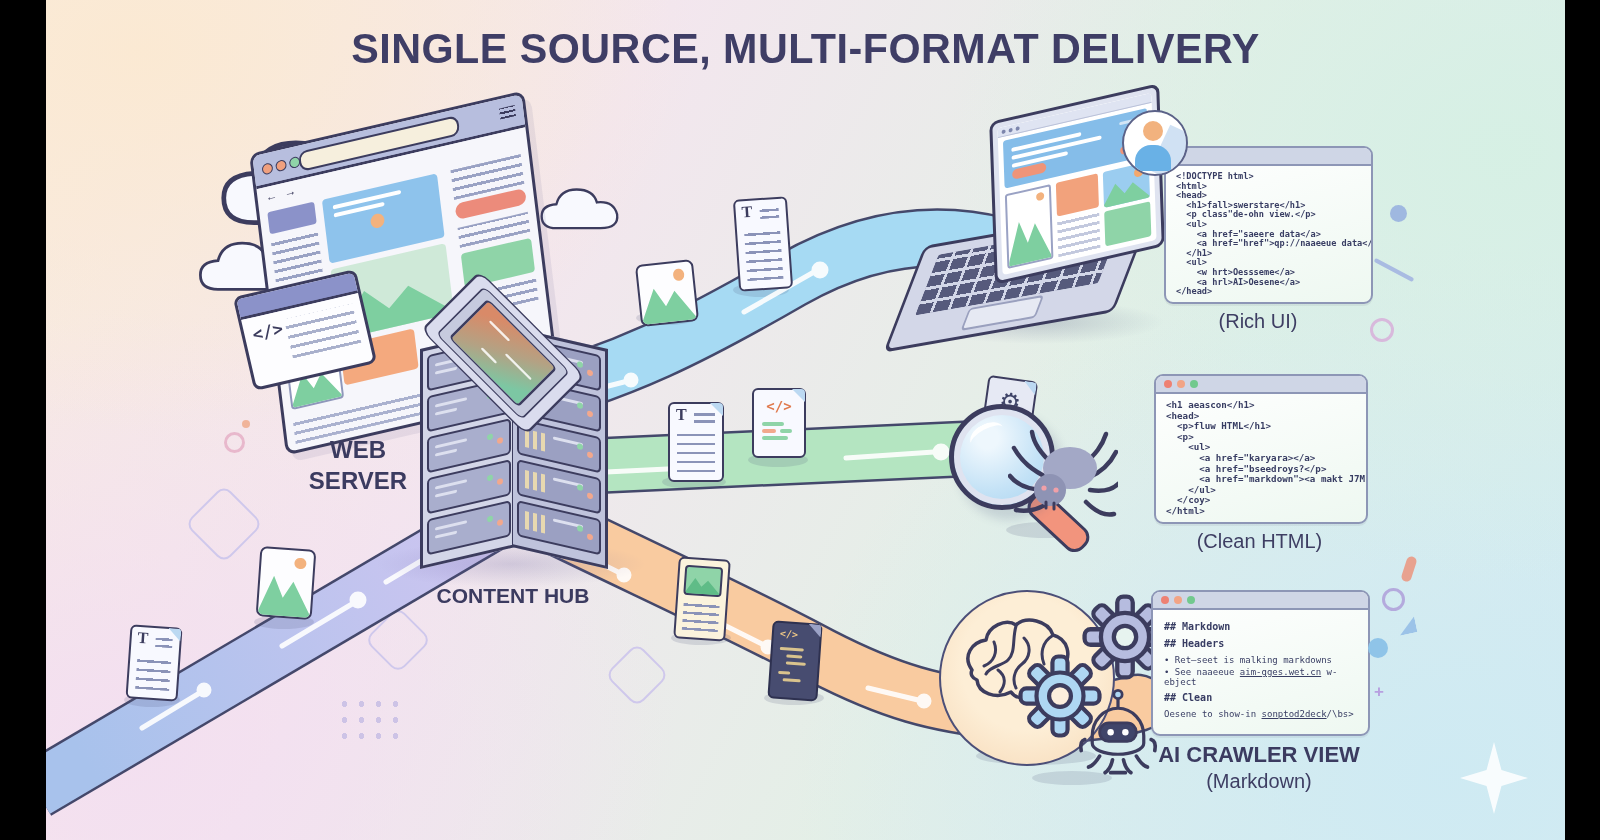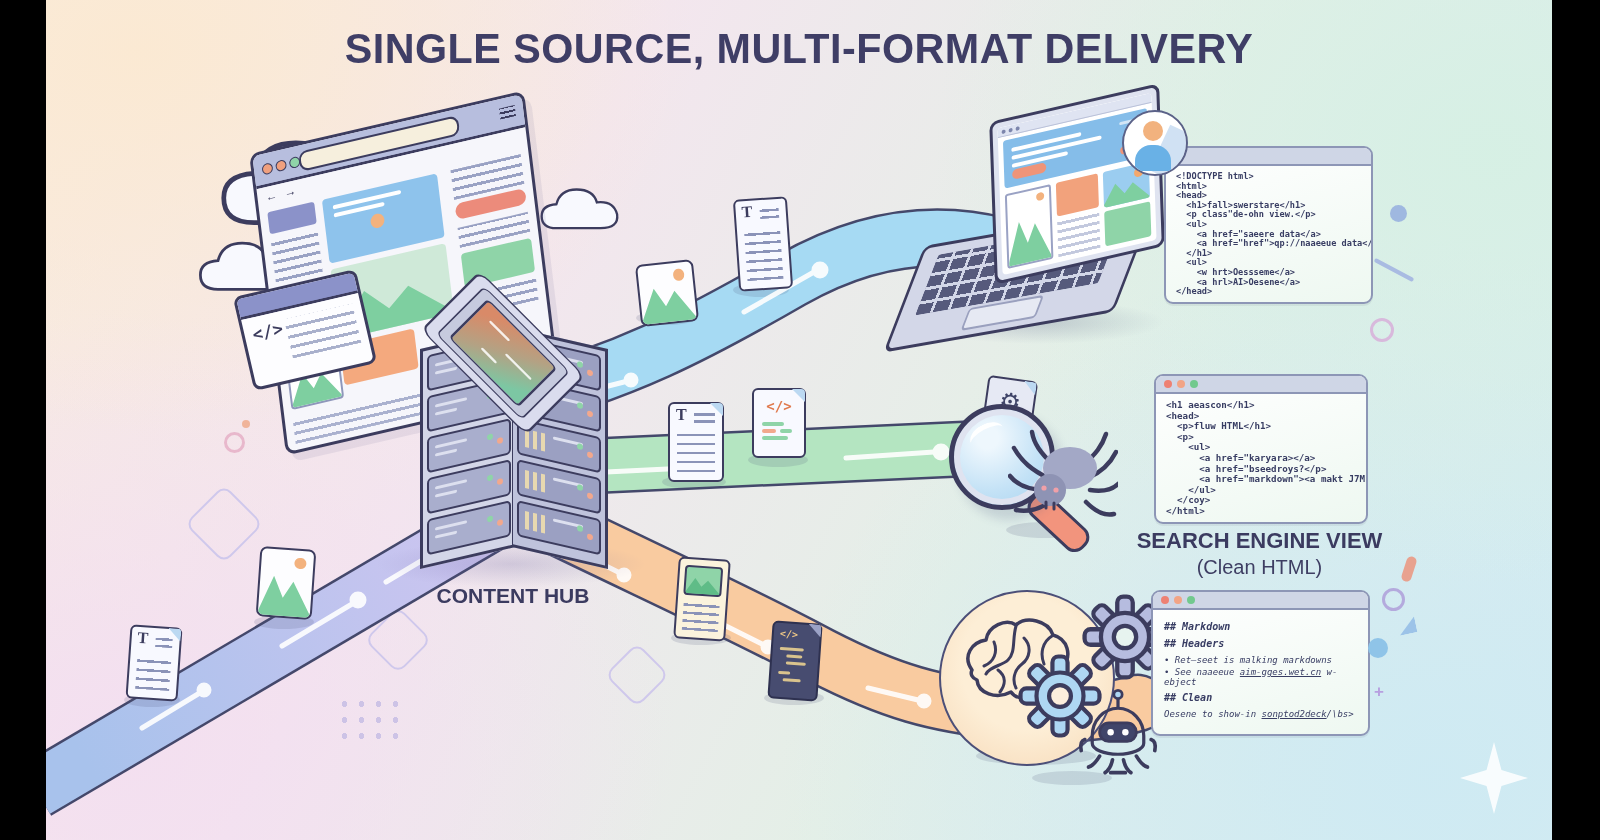--- a/index.html
+++ b/index.html
@@ -4,21 +4,21 @@
 <style>
   html,body{margin:0;padding:0;background:#000;}
   body{width:1600px;height:840px;position:relative;overflow:hidden;
        font-family:"Liberation Sans",sans-serif;}
   .stage{position:absolute;left:46px;top:0;width:1506px;height:840px;overflow:hidden;
     background:
       radial-gradient(900px 620px at 6% 6%, rgba(251,233,210,.95), rgba(251,233,210,0) 62%),
       radial-gradient(950px 720px at 4% 88%, rgba(243,222,241,.9), rgba(243,222,241,0) 60%),
       radial-gradient(900px 700px at 96% 18%, rgba(214,240,228,.95), rgba(214,240,228,0) 62%),
       radial-gradient(1000px 820px at 92% 92%, rgba(206,234,243,.95), rgba(206,234,243,0) 65%),
-      linear-gradient(118deg,#f9ecdf 0%,#f3e6ee 32%,#e4efe7 62%,#d6ecf1 100%);}
+      linear-gradient(118deg,#f9ecdf 0%,#f3e6ee 32%,#e4efe7 62%,#d6ecf1 100%); padding-left: 13px;}
   .abs{position:absolute;}
   
   .title{left:0;right:0;top:24px;text-align:center;font-size:43px;font-weight:800;
     color:#3f3e66;letter-spacing:.5px;transform:scaleX(.96);}
   
   .big-label{font-weight:700;color:#3b3b60;text-align:center;}
   .view-label{font-size:22px;font-weight:700;color:#3b3b60;text-align:center;line-height:26px;}
   .view-sublabel{font-size:20px;font-weight:500;color:#3e3e63;text-align:center;line-height:26px;}
   
   svg.paths{left:0;top:0;width:1506px;height:840px;}
@@ -152,21 +152,21 @@
   
   .panel{background:linear-gradient(165deg,#ffffff 0%,#eef8f1 100%);border:2px solid #8d96b6;border-radius:9px;
     box-shadow:0 2px 0 rgba(60,60,94,.08);}
   .p-bar{position:absolute;left:0;right:0;top:0;height:16px;background:#cfd6e6;
     border-bottom:2px solid #8d96b6;border-radius:7px 7px 0 0;}
   .p-dot{position:absolute;top:4px;width:8px;height:8px;border-radius:50%;}
   .p-code{position:absolute;left:0;top:16px;right:0;bottom:0;margin:0;padding:8px 10px;
     font:600 8.6px/9.6px "DejaVu Sans Mono",monospace;color:#383d63;white-space:pre;overflow:hidden;}
   .p-code.search{font-size:9.2px;line-height:10.6px;}
   .p-md{position:absolute;left:0;top:16px;right:0;bottom:0;padding:8px 11px;
-    font-family:"DejaVu Sans Mono",monospace;color:#383d63;font-style:italic;}
+    font-family:"DejaVu Sans Mono",monospace;color:#383d63;}
   .md-h{font-weight:700;font-size:10px;margin:5px 0 6px;}
   .md-li,.md-p{font-size:9px;margin:2px 0;}
   .md-link{text-decoration:underline;}
   
   .avatar{left:1076px;top:110px;width:62px;height:62px;border-radius:50%;background:#fff;
     border:2.5px solid #5b6288;overflow:hidden;}
   .av-head{position:absolute;left:19px;top:9px;width:20px;height:20px;border-radius:50%;background:#f2b27e;}
   .av-body{position:absolute;left:11px;top:33px;width:36px;height:26px;border-radius:16px 16px 0 0;background:#69b1e6;}
   .av-shade{position:absolute;right:-8px;top:18px;width:36px;height:50px;background:rgba(120,170,220,.35);transform:rotate(25deg);}
   
@@ -371,20 +371,21 @@
   <div class="abs srv-top">
     <div class="srv-top-inner">
       <div class="srv-screen">
         <i style="left:18px;top:26px;width:34px;"></i>
         <i style="left:60px;top:52px;width:44px;"></i>
         <i style="left:34px;top:80px;width:26px;"></i>
       </div>
     </div>
   </div>
 
+  <div class="abs big-label web-server-label">WEB SERVER</div>
   <div class="abs big-label content-hub-label">CONTENT HUB</div>
 
   <div class="abs img-icon" style="left:592px;top:262px;width:54px;height:58px;transform:rotate(-6deg);">
     <span class="sun"></span>
       <span class="mtn"></span>
   </div>
   <div class="abs doc" style="left:690px;top:198px;width:50px;height:88px;transform:rotate(-4deg);">
     <span class="t-letter">T</span>
     <span class="t-toplines"></span>
     <span class="t-body"></span>
@@ -548,20 +549,21 @@
     &lt;w hrt&gt;Oessseme&lt;/a&gt;
     &lt;a hrl&gt;AI&gt;Oesene&lt;/a&gt;
 &lt;/head&gt;</pre>
   </div>
   <div class="abs avatar">
     <span class="av-shade"></span>
     <span class="av-head"></span>
     <span class="av-body"></span>
   </div>
   <div class="abs" style="left:1102px;top:308px;width:220px;">
+    <div class="view-sublabel">(Rich UI)</div>
   </div>
 
   <div class="abs panel" style="left:1108px;top:374px;width:210px;height:146px;">
     <div class="p-bar">
       <span class="p-dot" style="left:8px;background:#ee8173;"></span>
       <span class="p-dot" style="left:21px;background:#f2a486;"></span>
       <span class="p-dot" style="left:34px;background:#72c98e;"></span>
     </div>
     <pre class="p-code search">&lt;h1 aeascon&lt;/h1&gt;
 &lt;head&gt;
@@ -569,38 +571,41 @@
   &lt;p&gt;
     &lt;ul&gt;
       &lt;a href="karyara&gt;&lt;/a&gt;
       &lt;a href="bseedroys?&lt;/p&gt;
       &lt;a href="markdown"&gt;&lt;a makt J7ML&lt;/a&gt;
     &lt;/ul&gt;
   &lt;/coy&gt;
 &lt;/html&gt;</pre>
   </div>
   <div class="abs" style="left:1086px;top:528px;width:255px;">
-    <div class="view-label">SEARCH ENGINE VIEW</div>
     <div class="view-sublabel">(Clean HTML)</div>
   </div>
 
   <div class="abs panel" style="left:1105px;top:590px;width:215px;height:142px;">
     <div class="p-bar">
       <span class="p-dot" style="left:8px;background:#ee8173;"></span>
       <span class="p-dot" style="left:21px;background:#f2a486;"></span>
       <span class="p-dot" style="left:34px;background:#72c98e;"></span>
     </div>
     <div class="p-md">
       <div class="md-h">## Markdown</div>
       <div class="md-h">## Headers</div>
       <div class="md-li">• Ret—seet is malking markdowns</div>
       <div class="md-li"><span>• See naaeeue </span><span class="md-link">aim-gges.wet.cn</span><span> w-ebject</span></div>
       <div class="md-h">## Clean</div>
       <div class="md-p"><span>Oesene to show-in </span><span class="md-link">sonptod2deck</span><span>/\bs&gt;</span></div>
     </div>
+  </div>
+  <div class="abs" style="left:1088px;top:742px;width:250px;">
+    <div class="view-label">AI CRAWLER VIEW</div>
+    <div class="view-sublabel">(Markdown)</div>
   </div>
 
   <div class="abs" style="left:1344px;top:205px;width:17px;height:17px;border-radius:50%;background:#9fb8e0;"></div>
   <div class="abs" style="left:1326px;top:268px;width:44px;height:4px;background:#a9bbe2;border-radius:2px;transform:rotate(28deg);"></div>
   <div class="abs ring" style="left:1324px;top:318px;width:18px;height:18px;border:3.5px solid #d8b9dc;"></div>
   <div class="abs" style="left:1358px;top:556px;width:10px;height:26px;background:#e8a28f;border-radius:6px;transform:rotate(18deg);"></div>
   <div class="abs ring" style="left:1336px;top:588px;width:17px;height:17px;border:3px solid #b4aadd;"></div>
   <div class="abs" style="left:1352px;top:618px;width:18px;height:16px;background:#9cc3e8;clip-path:polygon(100% 0,100% 100%,0 100%);transform:rotate(-12deg);"></div>
   <div class="abs" style="left:1322px;top:638px;width:20px;height:20px;border-radius:50%;background:#8fc4e8;"></div>
   <div class="abs" style="left:1328px;top:682px;font-size:17px;font-weight:700;color:#b79fe0;">+</div>

